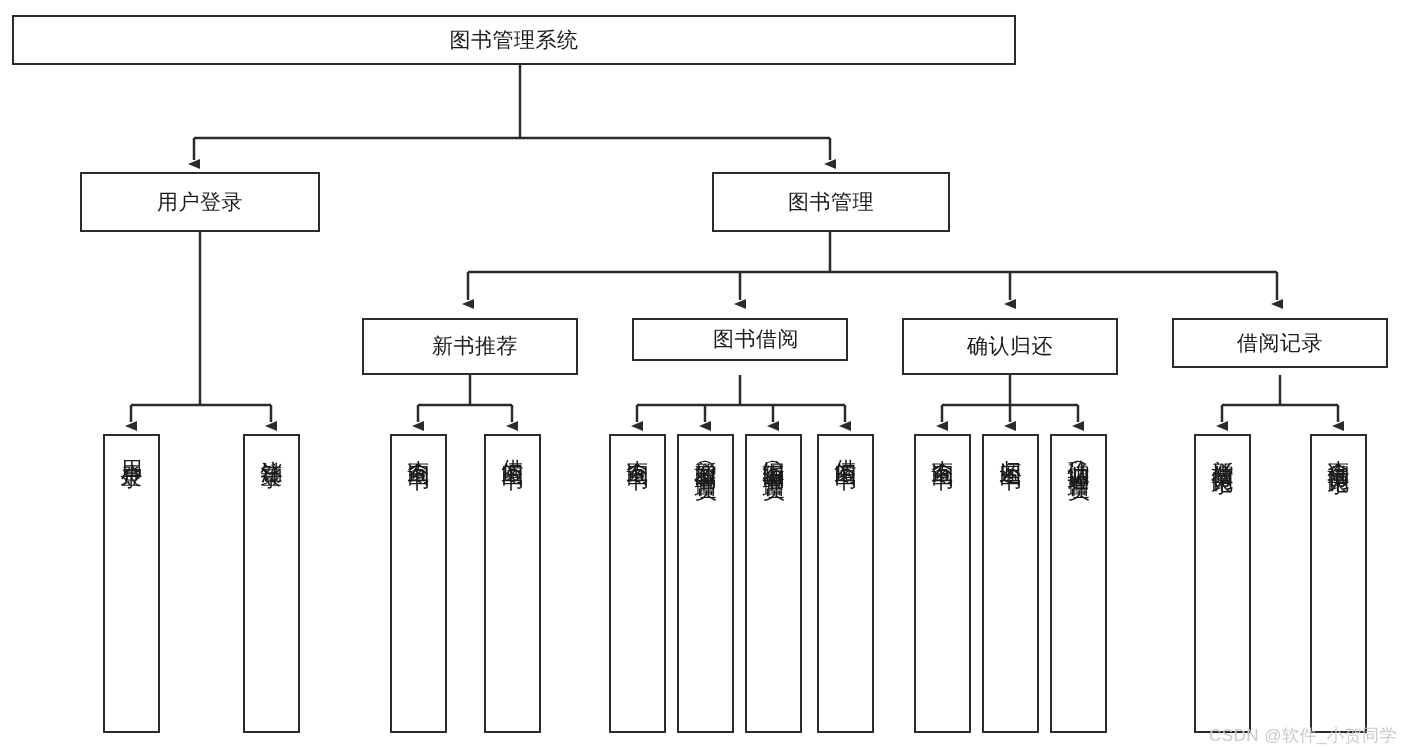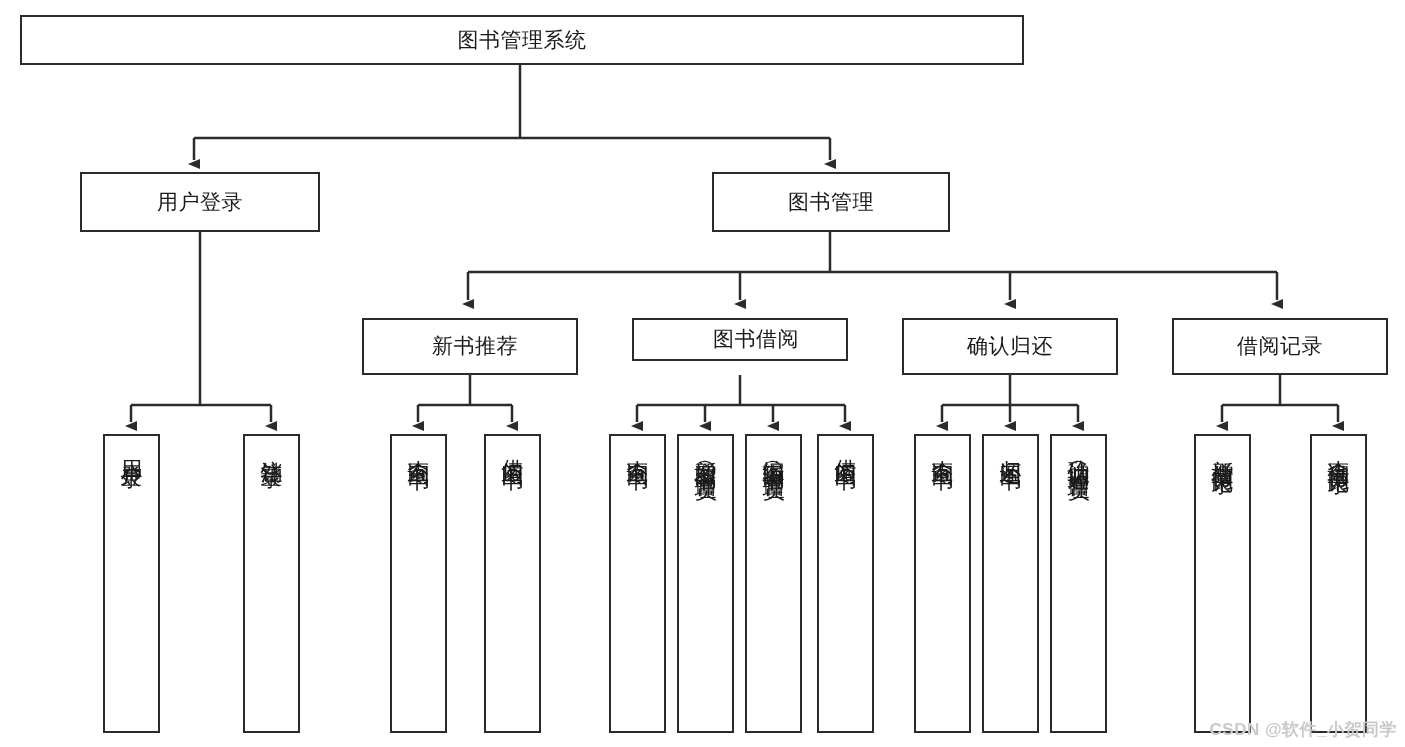--- a/index.html
+++ b/index.html
@@ -53,26 +53,25 @@
   .node.vert .label {
     writing-mode: vertical-rl;
     text-orientation: upright;
     font-size: 22px;
     letter-spacing: 3px;
     line-height: 1;
   }
   .watermark {
     position: absolute;
     right: 8px;
-    bottom: 6px;
+    bottom: 0;
     font-size: 17px;
     color: #c9c9c9;
     letter-spacing: 0.5px;
     white-space: nowrap;
-    font-weight: bold;
   }
 </style>
 </head>
 <body>
 
 <div id="canvas">
 
   <svg class="edges" viewBox="0 0 1405 747">
     <defs>
       <marker id="arrow" markerWidth="10" markerHeight="12" refX="1" refY="6" orient="auto" markerUnits="userSpaceOnUse">
@@ -116,41 +115,41 @@
       <path d="M1010,405 L1010,422" marker-end="url(#arrow)"></path>
       <path d="M1078,405 L1078,422" marker-end="url(#arrow)"></path>
 
       <path d="M1280,375 L1280,405"></path>
       <path d="M1222,405 L1338,405"></path>
       <path d="M1222,405 L1222,422" marker-end="url(#arrow)"></path>
       <path d="M1338,405 L1338,422" marker-end="url(#arrow)"></path>
     </g>
   </svg>
 
-  <div class="node horiz" style="left:20px; top:15px; width:1004px; height:50px;">
+  <div class="node horiz" style="left:12px; top:15px; width:1004px; height:50px;">
     <span class="label">图书管理系统</span>
   </div>
 
   <div class="node horiz" style="left:80px; top:172px; width:240px; height:60px;">
     <span class="label">用户登录</span>
   </div>
   <div class="node horiz" style="left:712px; top:172px; width:238px; height:60px;">
     <span class="label">图书管理</span>
   </div>
 
   <div class="node horiz" style="left:362px; top:318px; width:216px; height:57px;padding-left:10px;">
     <span class="label">新书推荐</span>
   </div>
   <div class="node horiz" style="left:632px; top:318px; width:216px; height:43px;padding-left:32px;">
     <span class="label">图书借阅</span>
   </div>
   <div class="node horiz" style="left:902px; top:318px; width:216px; height:57px;">
     <span class="label">确认归还</span>
   </div>
-  <div class="node horiz" style="left:1172px; top:318px; width:216px; height:57px;">
+  <div class="node horiz" style="left:1172px; top:318px; width:216px; height:50px;">
     <span class="label">借阅记录</span>
   </div>
 
   <div class="node vert" style="left:103px; top:434px; width:57px; height:299px;">
     <span class="label">用户登录</span>
   </div>
   <div class="node vert" style="left:243px; top:434px; width:57px; height:299px;">
     <span class="label">注销登录</span>
   </div>
 

